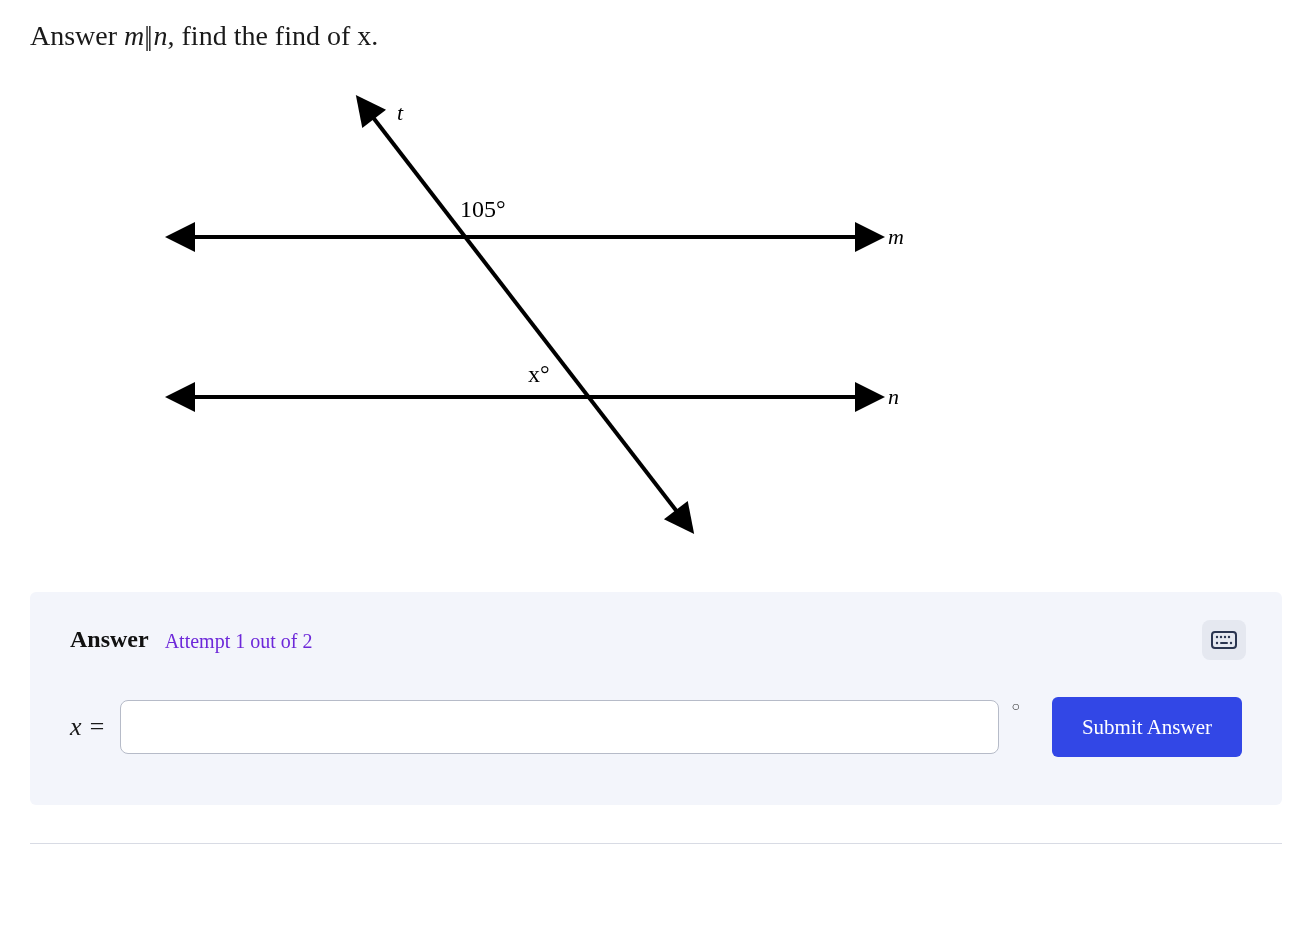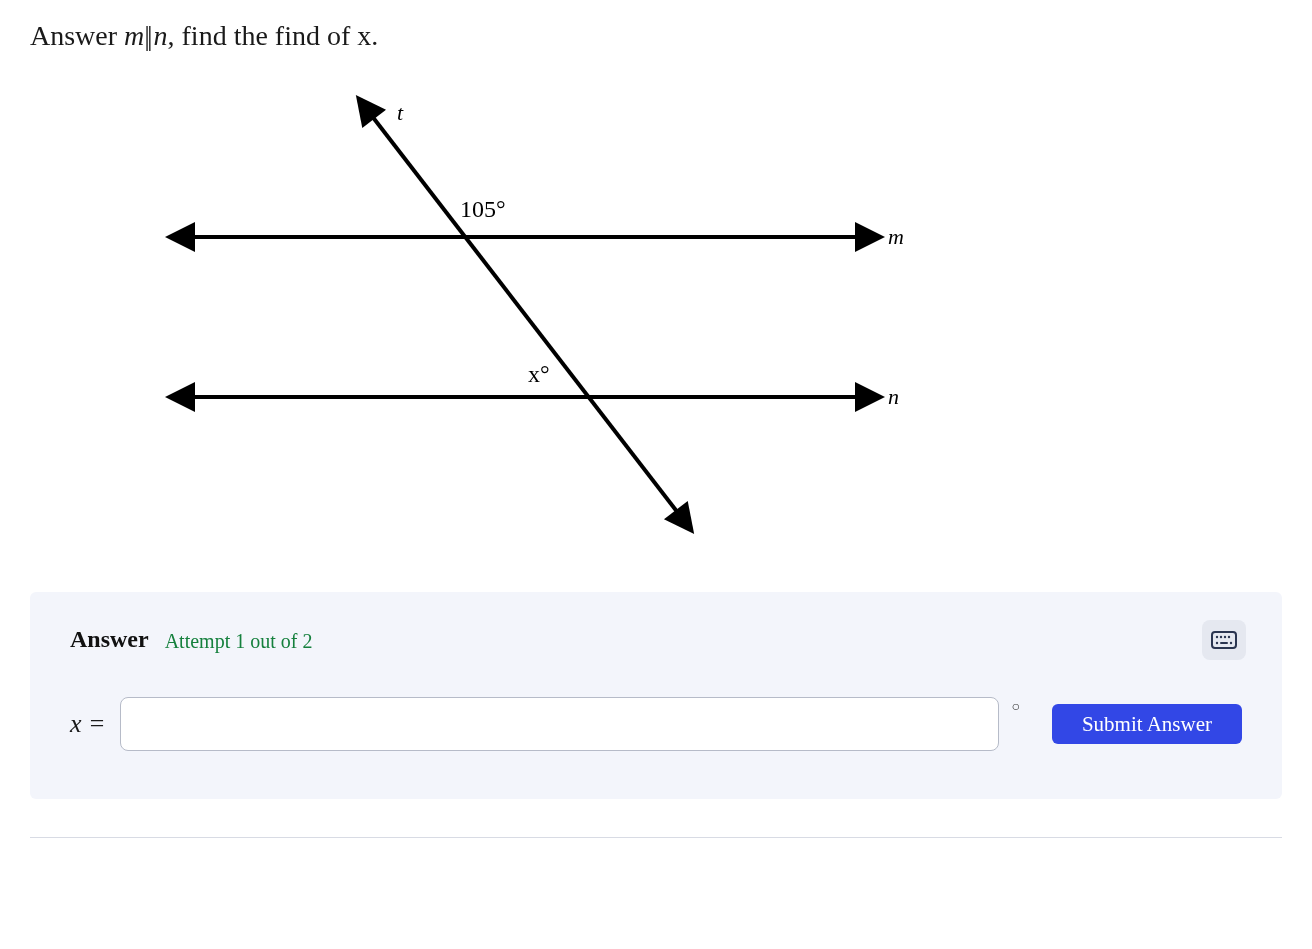--- a/index.html
+++ b/index.html
@@ -52,21 +52,21 @@
     margin-bottom: 44px;
   }
   .answer-label {
     font-family: Georgia, serif;
     font-weight: 700;
     font-size: 24px;
     color: #111;
   }
   .attempt-label {
     font-size: 20px;
-    color: #15803d;
+    color: #6d28d9;
     font-family: Georgia, serif;
   }
   .keyboard-btn {
     position: absolute;
     top: 28px;
     right: 36px;
     width: 44px;
     height: 40px;
     background: #e5e8f0;
     border-radius: 8px;
@@ -102,21 +102,21 @@
     margin-left: -2px;
     margin-right: 18px;
     align-self: flex-start;
     margin-top: 2px;
   }
   .submit-btn {
     background: #3247e6;
     color: #fff;
     border: none;
     border-radius: 6px;
-    height: 40px;
+    height: 60px;
     padding: 0 30px;
     font-size: 21px;
     font-family: Georgia, serif;
     cursor: pointer;
   }
   hr.bottom-rule {
     border: none;
     border-top: 1px solid #d8dbe4;
     margin: 38px 0 0 0;
   }

